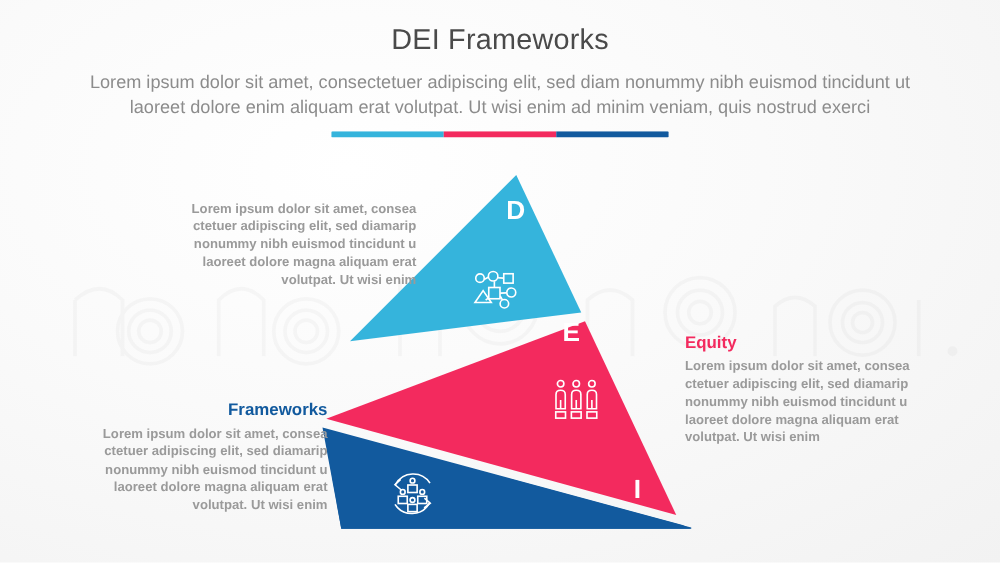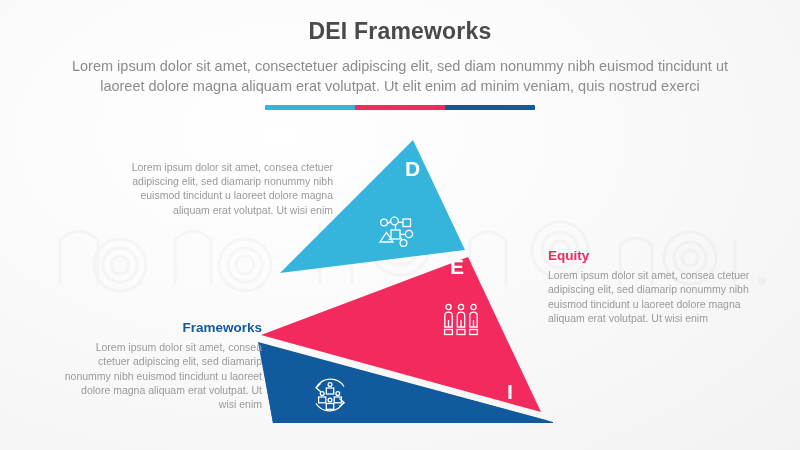--- a/index.html
+++ b/index.html
@@ -23,21 +23,21 @@
   }
 
   
   .page-title {
     position: absolute;
     left: 0;
     top: 18px;
     width: 800px;
     text-align: center;
     font-size: 23px;
-    font-weight: bold;
+    font-weight: normal;
     color: #4a4a4a;
     letter-spacing: 0.2px;
   }
   .page-subtitle {
     position: absolute;
     left: 50px;
     top: 56px;
     width: 700px;
     text-align: center;
     font-size: 14.5px;
@@ -95,31 +95,32 @@
   .desc-title {
     font-size: 13.5px;
     font-weight: bold;
     margin-bottom: 4px;
     line-height: 1.2;
   }
   .desc-body {
     font-size: 10.5px;
     line-height: 14.2px;
     color: #9a9a9a;
+    font-weight: bold;
   }
 
   .block-diversity {
     left: 128px;
     top: 160px;
     width: 205px;
     text-align: right;
   }
   .block-equity {
     left: 548px;
-    top: 248px;
+    top: 266px;
     width: 208px;
     text-align: left;
   }
   .block-inclusion {
     left: 62px;
     top: 320px;
     width: 200px;
     text-align: right;
   }
 
@@ -161,21 +162,21 @@
       <path d="M320 285 v-60 M320 250 q16 -16 32 0 v35"></path>
       <path d="M470 285 v-45 q18 -16 36 0 v45"></path>
       <path d="M620 285 v-40 q16 -14 32 0 v40"></path>
       <path d="M735 285 v-45"></path>
     </g>
     <circle cx="762" cy="281" r="4" fill="#bbbbbb"></circle>
   </svg>
 
   <div class="page-title">DEI Frameworks</div>
 
-  <div class="page-subtitle">Lorem ipsum dolor sit amet, consectetuer adipiscing elit, sed diam nonummy nibh euismod tincidunt ut laoreet dolore magna aliquam erat volutpat. Ut elit enim ad minim veniam, quis nostrud exerci</div>
+  <div class="page-subtitle">Lorem ipsum dolor sit amet, consectetuer adipiscing elit, sed diam nonummy nibh euismod tincidunt ut laoreet dolore enim aliquam erat volutpat. Ut wisi enim ad minim veniam, quis nostrud exerci</div>
 
   <div class="accent-bar">
     <span class="accent-seg" style="background:#35b4dc"></span>
     <span class="accent-seg" style="background:#f32a5e"></span>
     <span class="accent-seg" style="background:#125a9e"></span>
   </div>
 
   <div class="pyramid-wrap">
     <svg class="pyramid-svg" viewBox="0 0 320 320" xmlns="http://www.w3.org/2000/svg">
 

